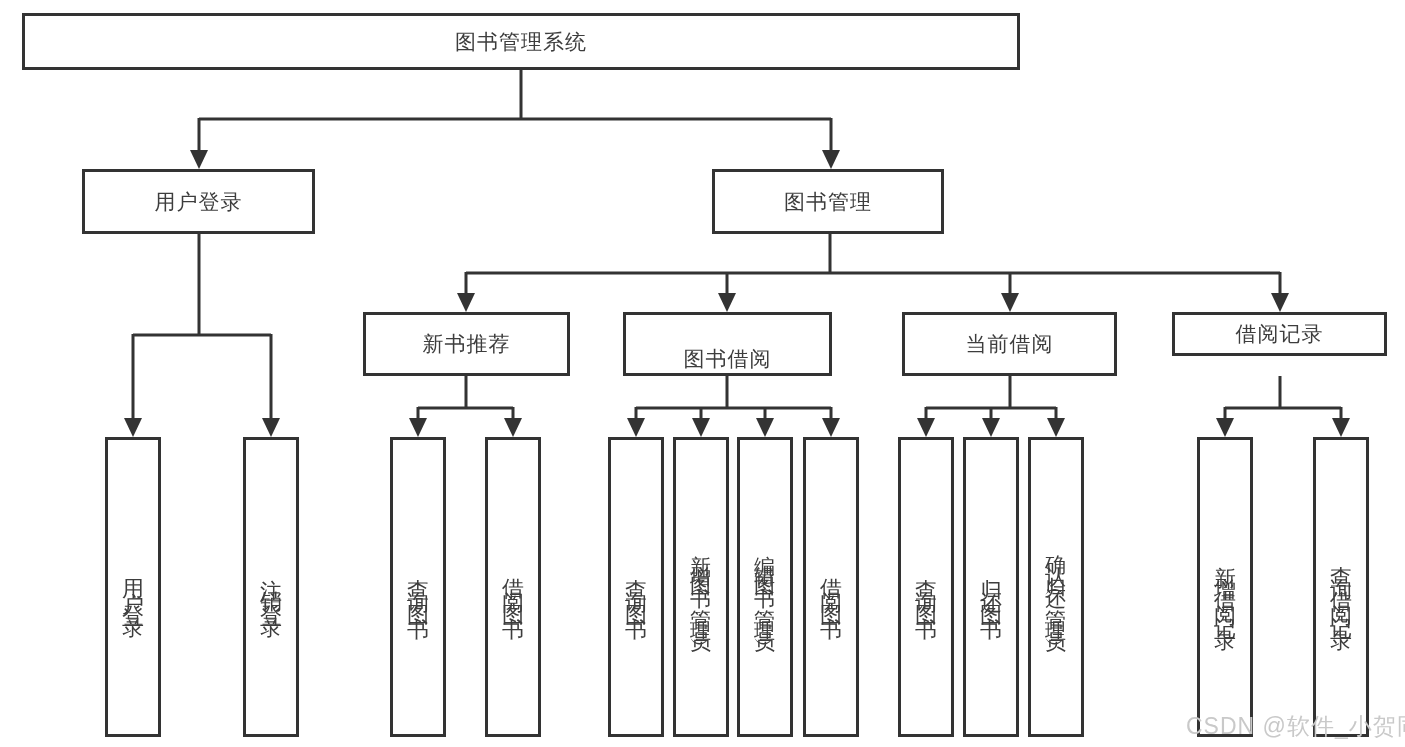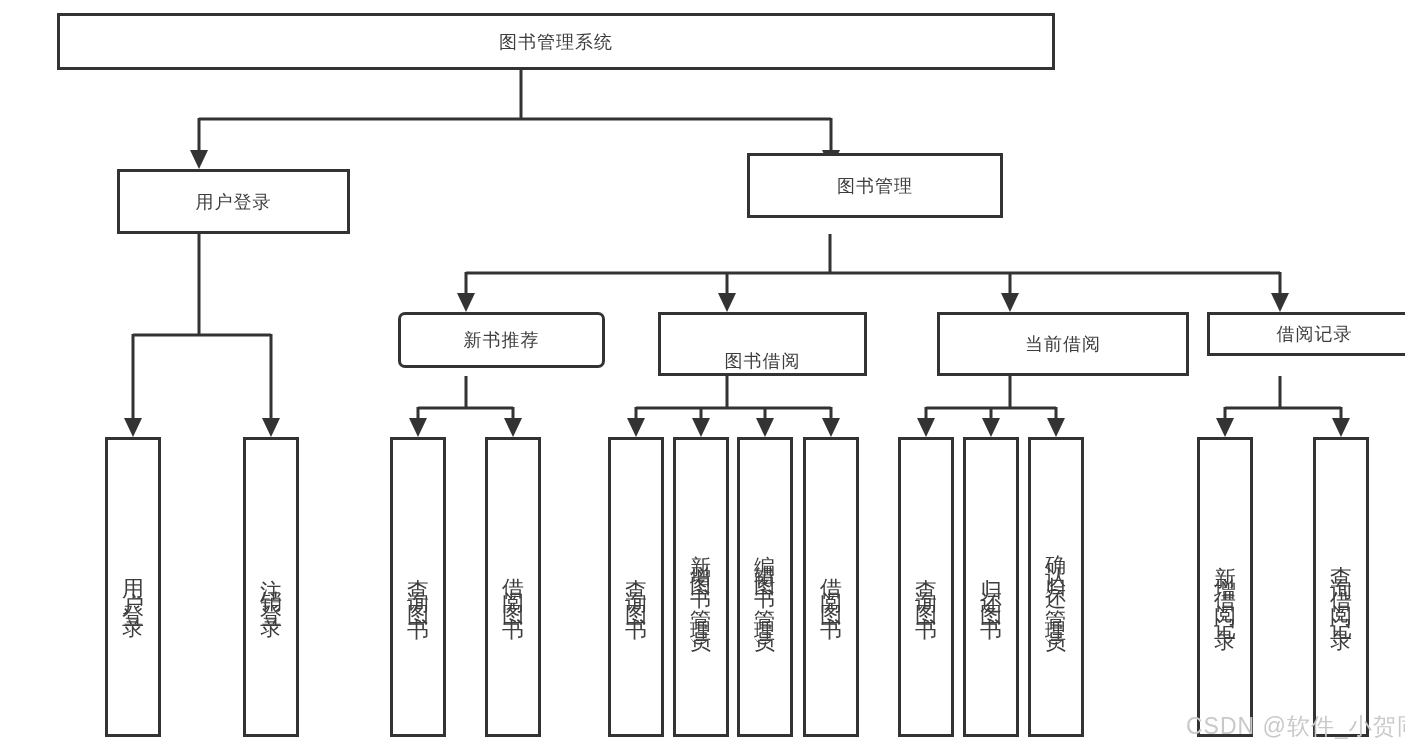--- a/index.html
+++ b/index.html
@@ -6,27 +6,27 @@
   .stage {
     position:relative; width:1405px; height:747px; background:#ffffff;
     font-family:"Liberation Sans", sans-serif; overflow:hidden;
   }
   .box {
     position:absolute; box-sizing:border-box;
     border:3px solid #333333; background:#ffffff;
     display:flex; align-items:center; justify-content:center;
     color:#3d3d3d;
   }
-  .hbox { font-size:18px; letter-spacing:1px;margin-left:35px; }
+  .hbox { font-size:21px; letter-spacing:1px; }
   .root-box { left:22px; top:13px; width:998px; height:57px; }
   .n-user-login { left:82px;  top:169px; width:233px; height:65px; }
-  .n-book-mgmt  { left:712px; top:153px; width:256px; height:65px; }
-  .n-new-book   { left:363px; top:312px; width:207px; height:56px;border-radius:7px; }
+  .n-book-mgmt  { left:712px; top:169px; width:232px; height:65px; }
+  .n-new-book   { left:363px; top:312px; width:207px; height:64px; }
   .n-book-borrow{ left:623px; top:312px; width:209px; height:64px;align-items:flex-end; }
-  .n-cur-borrow { left:902px; top:312px; width:252px; height:64px;font-family:Liberation Mono, monospace; }
+  .n-cur-borrow { left:902px; top:312px; width:215px; height:64px;font-family:Liberation Mono, monospace; }
   .n-borrow-rec { left:1172px;top:312px; width:215px; height:44px; }
   .leaf { width:56px; height:300px; top:437px; }
   .leaf span {
     writing-mode:vertical-lr; text-orientation:mixed;
     font-size:22px; letter-spacing:13px; line-height:1; white-space:nowrap;
   }
   .leaf.long span { font-size:21px; letter-spacing:11px; }
   .connectors { position:absolute; left:0; top:0; }
   .watermark {
     position:absolute; left:1186px; top:711px;

